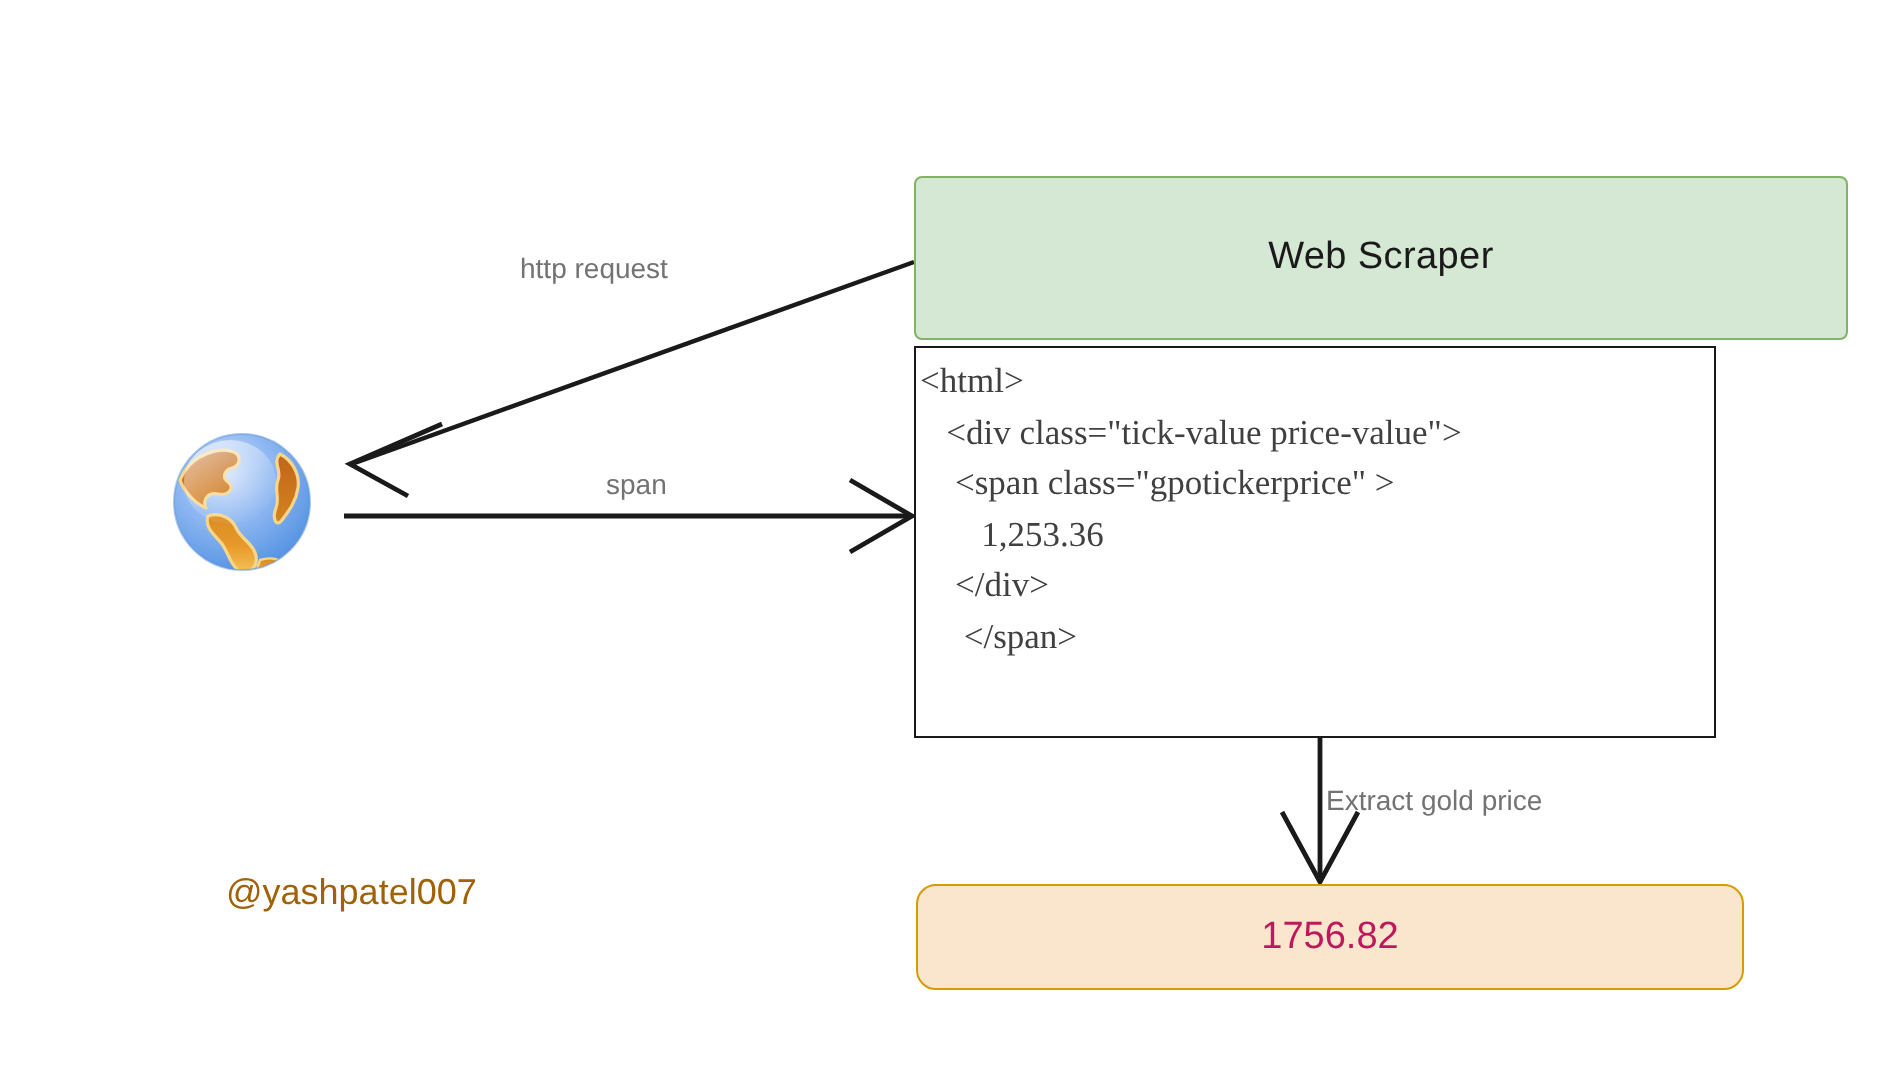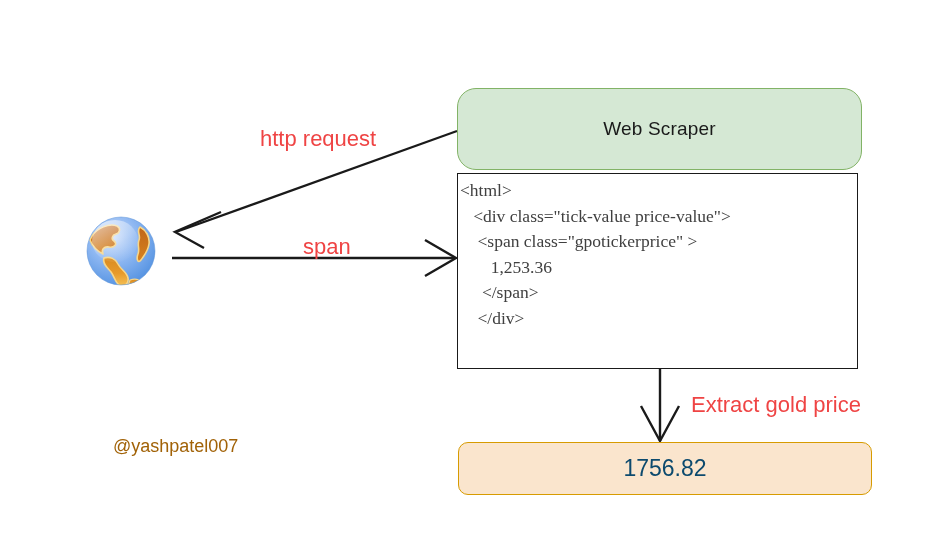--- a/index.html
+++ b/index.html
@@ -39,26 +39,26 @@
     top: 214px;
     width: 74px;
     height: 74px;
   }
 
   
   #web-scraper-box {
     position: absolute;
     left: 457px;
     top: 88px;
-    width: 405px;
+    width: 467px;
     height: 82px;
     box-sizing: border-box;
     background: #d5e8d4;
     border: 1.5px solid #82b366;
-    border-radius: 19px;
+    border-radius: 4px;
     display: flex;
     align-items: center;
     justify-content: center;
   }
   #web-scraper-box .node-label {
     font-size: 19px;
     color: #1a1a1a;
     letter-spacing: 0.2px;
   }
 
@@ -92,34 +92,34 @@
     height: 53px;
     box-sizing: border-box;
     background: #fae5cd;
     border: 1.6px solid #d79b00;
     border-radius: 10px;
     display: flex;
     align-items: center;
     justify-content: center;
   }
   #price-box .node-label {
-    font-size: 23px;
-    color: #0c4a6e;
+    font-size: 19px;
+    color: #be185d;
   }
 
   
   .edge-label {
     position: absolute;
-    font-size: 22px;
-    color: #ef4444;
+    font-size: 14px;
+    color: #737373;
     white-space: nowrap;
   }
   #label-http-request { left: 260px; top: 126px; }
   #label-html         { left: 303px; top: 234px; }
-  #label-extract      { left: 691px; top: 392px; }
+  #label-extract      { left: 663px; top: 392px; }
 
   
   #watermark {
     position: absolute;
     left: 113px;
     top: 436px;
     font-size: 18px;
     color: #a16207;
     white-space: nowrap;
   }
@@ -201,22 +201,22 @@
 
   <div id="web-scraper-box">
     <span class="node-label">Web Scraper</span>
   </div>
 
   <div id="html-code-box">
     <div class="code-line">&lt;html&gt;</div>
     <div class="code-line">   &lt;div class="tick-value price-value"&gt;</div>
     <div class="code-line">    &lt;span class="gpotickerprice" &gt;</div>
     <div class="code-line">       1,253.36</div>
+    <div class="code-line">    &lt;/div&gt;</div>
     <div class="code-line">     &lt;/span&gt;</div>
-    <div class="code-line">    &lt;/div&gt;</div>
   </div>
 
   <div id="price-box">
     <span class="node-label">1756.82</span>
   </div>
 
   <div class="edge-label" id="label-http-request">http request</div>
   <div class="edge-label" id="label-html">span</div>
   <div class="edge-label" id="label-extract">Extract gold price</div>
 

